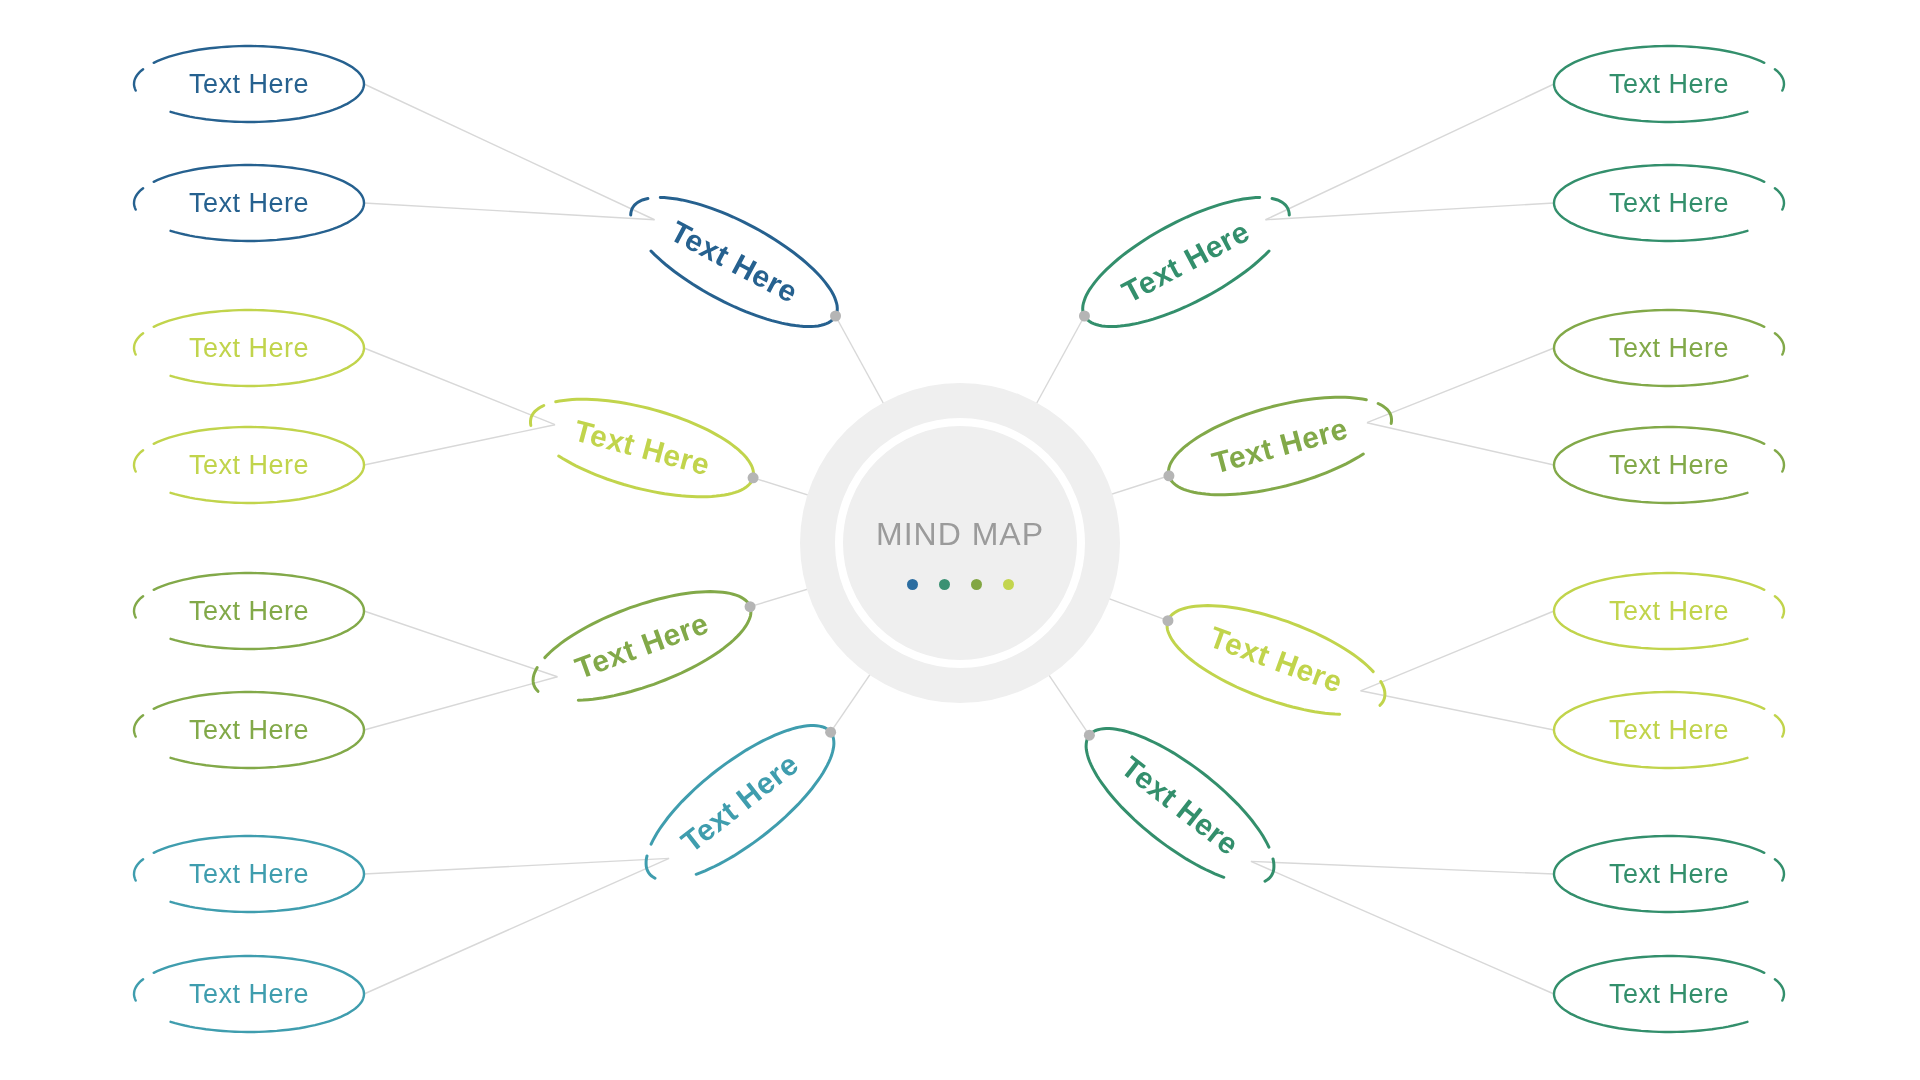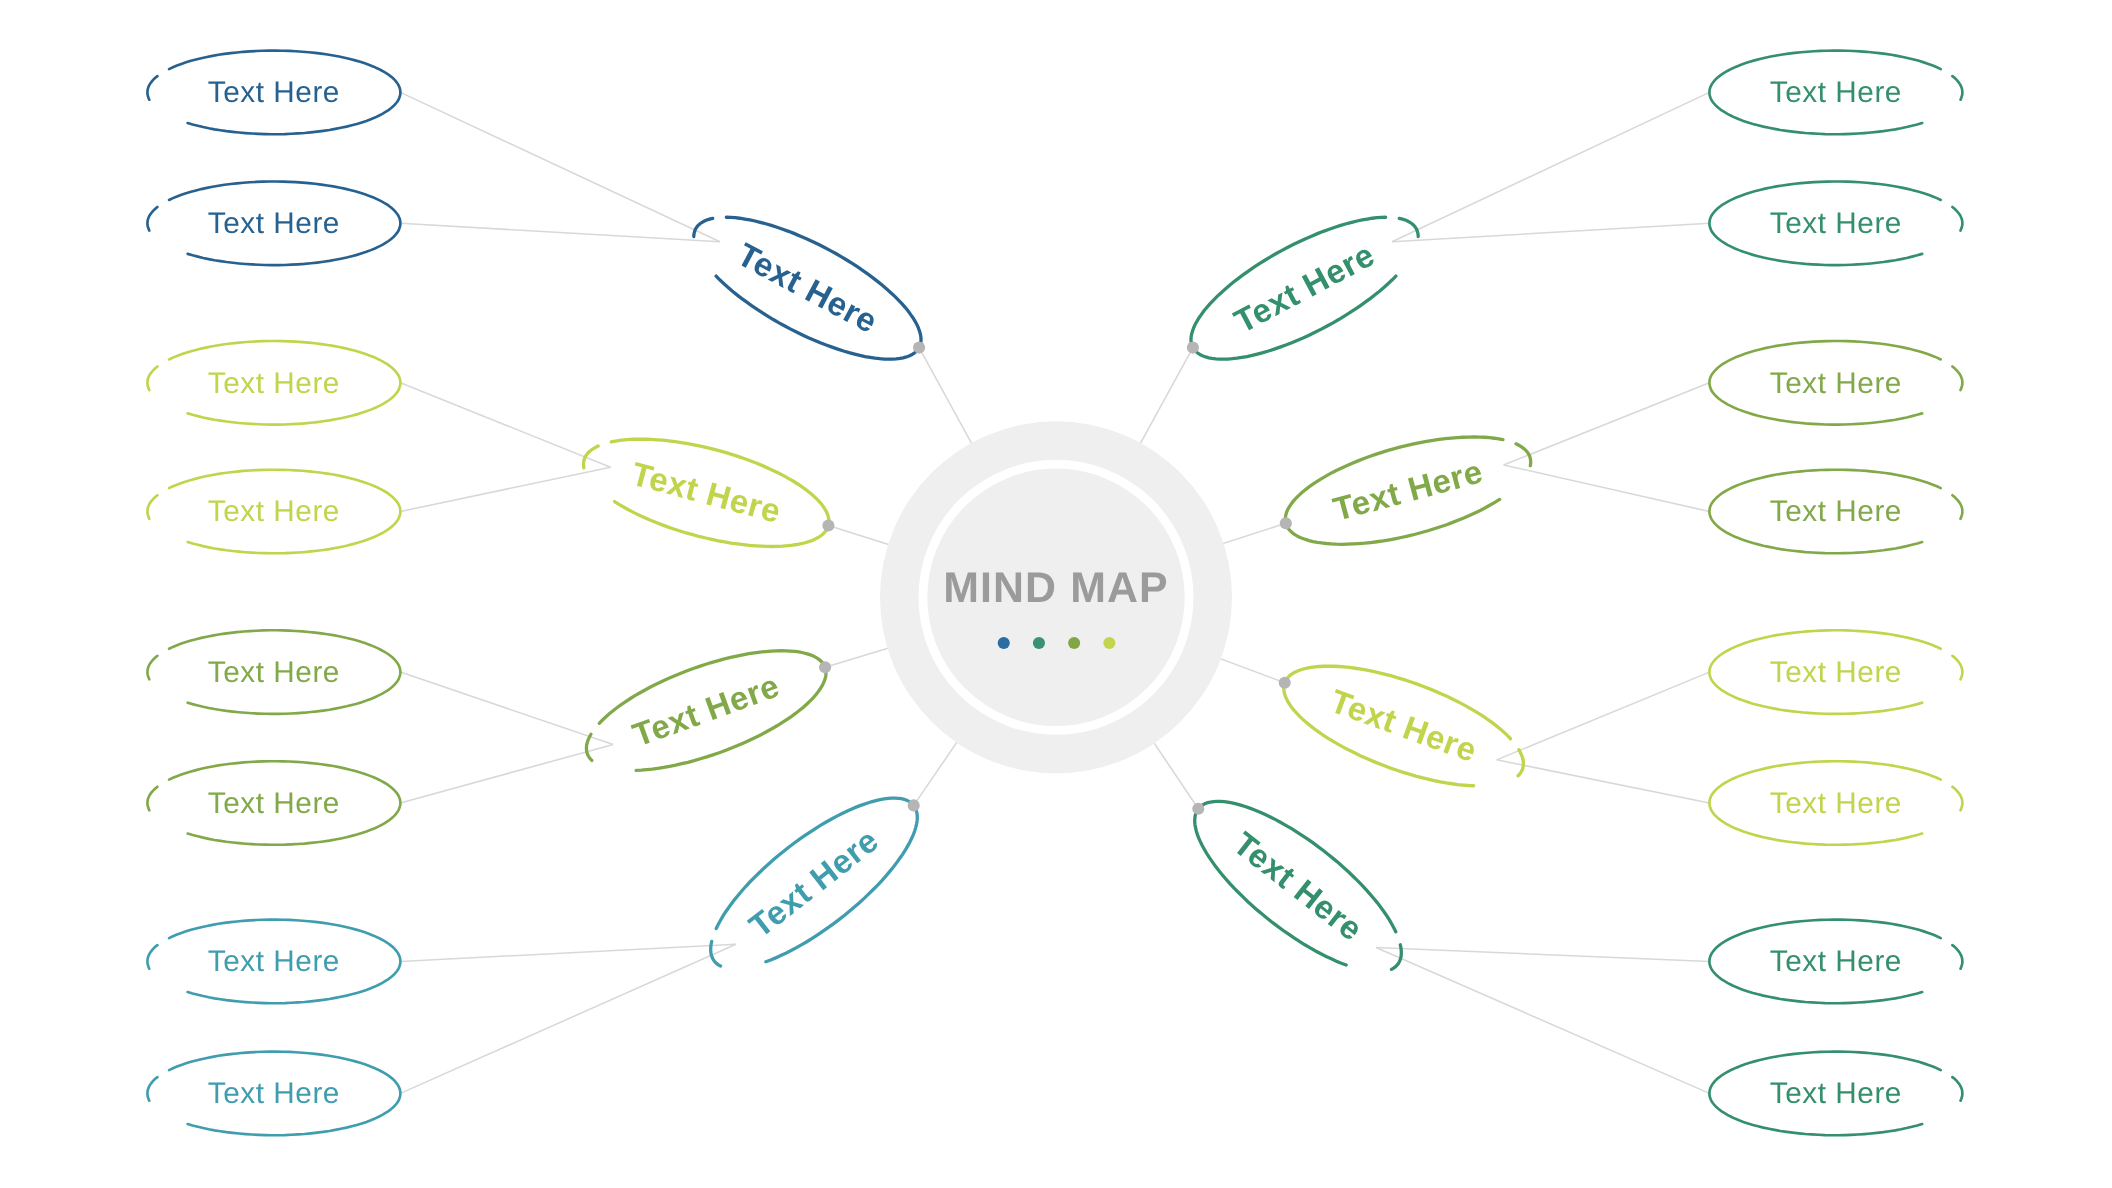--- a/index.html
+++ b/index.html
@@ -2,21 +2,21 @@
 <html><head>
 <meta charset="utf-8">
 <style>
   html,body{margin:0;padding:0;background:#ffffff;}
   body{width:1920px;height:1080px;overflow:hidden;font-family:"Liberation Sans",sans-serif;}
   .stage{position:relative;width:1920px;height:1080px;background:#ffffff;}
   #map-svg{position:absolute;left:0;top:0;z-index:1;}
   .center-node{position:absolute;border-radius:50%;z-index:2;display:flex;align-items:center;justify-content:center;}
   .center-ring{position:absolute;border-radius:50%;border:8px solid #ffffff;box-sizing:border-box;}
   .center-content{position:relative;text-align:center;transform:translateY(6px);}
-  .center-title-line{font-weight:bold;font-size:39px;line-height:53px;letter-spacing:1px;}
+  .center-title-line{font-weight:normal;font-size:32px;line-height:53px;letter-spacing:1px;}
   .center-dots{display:flex;justify-content:center;gap:21px;margin-top:18px;}
   .center-dot{width:11px;height:11px;border-radius:50%;}
   .branch-label{font-weight:bold;font-size:30px;letter-spacing:0.5px;text-anchor:middle;}
   .leaf-label{font-weight:normal;font-size:27px;letter-spacing:0.5px;text-anchor:middle;}
 </style>
 </head>
 <body>
 
 <div class="stage">
 

